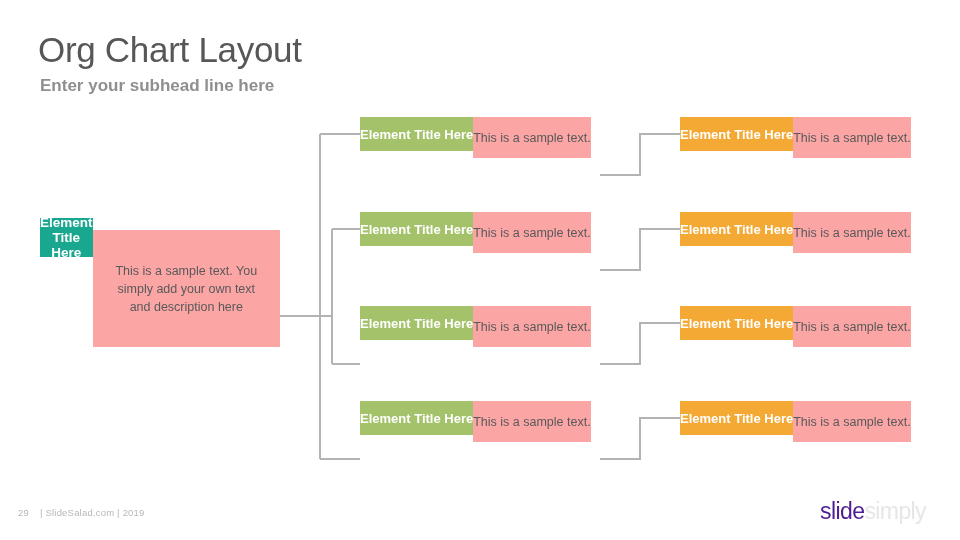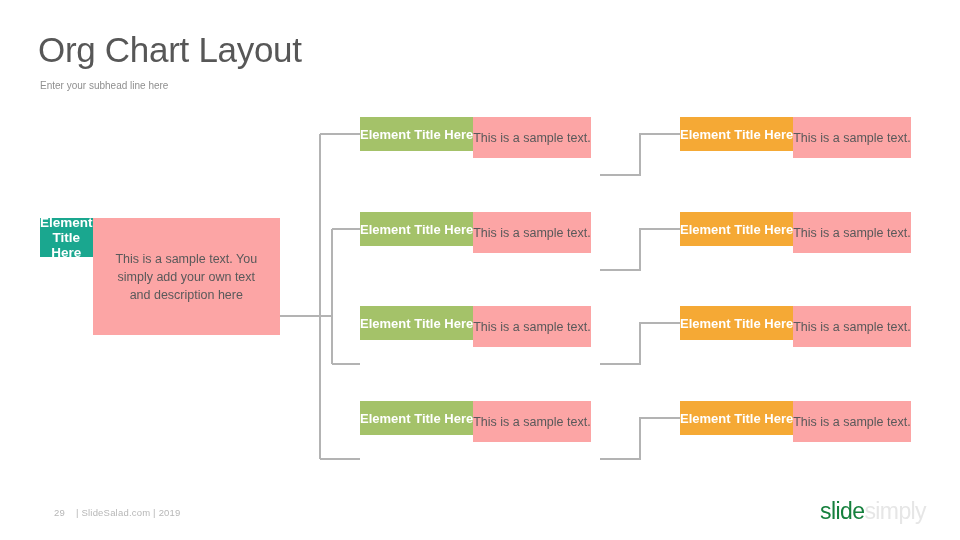--- a/index.html
+++ b/index.html
@@ -28,22 +28,22 @@
     font-weight: 400;
     color: #575757;
     letter-spacing: -0.3px;
     line-height: 42px;
     white-space: nowrap;
   }
   .page-subtitle {
     position: absolute;
     left: 40px;
     top: 78px;
-    font-size: 10px;
-    font-weight: 400;
+    font-size: 17px;
+    font-weight: 700;
     color: #8f8f8f;
     line-height: 16px;
     white-space: nowrap;
   }
 
   
   #connectors {
     position: absolute;
     left: 0; top: 0;
     width: 960px;
@@ -79,20 +79,21 @@
   .card.root .card-header {
     height: 39px;
     background: #1aa78f;
     font-size: 13.5px;
   }
   .card.root .card-body {
     height: 117px;
     font-size: 12.5px;
     line-height: 18px;
     padding: 0 16px;
+    margin-top: 12px;
   }
 
   
   .card.branch { width: 240px; }
   .card.branch .card-header {
     height: 34px;
     font-size: 13px;
   }
   .card.branch .card-body {
     height: 41px;
@@ -112,32 +113,32 @@
   
   .footer-left {
     position: absolute;
     left: 18px;
     top: 507px;
     font-size: 9.5px;
     color: #b7b7b7;
     white-space: nowrap;
     letter-spacing: 0.2px;
   }
-  .footer-left .page-num { margin-right: 11px; margin-left: 36px; }
+  .footer-left .page-num { margin-right: 11px; }
 
   .footer-logo {
     position: absolute;
     right: 34px;
     top: 498px;
     font-size: 23px;
     font-weight: 400;
     letter-spacing: -0.6px;
     white-space: nowrap;
   }
-  .footer-logo .logo-a { color: #15803d; }
+  .footer-logo .logo-a { color: #4c1d95; }
   .footer-logo .logo-b { color: #e6e6e6; }
 </style>
 </head>
 <body>
 
 <div id="slide">
 
   <div class="page-title">Org Chart Layout</div>
   <div class="page-subtitle">Enter your subhead line here</div>
 

